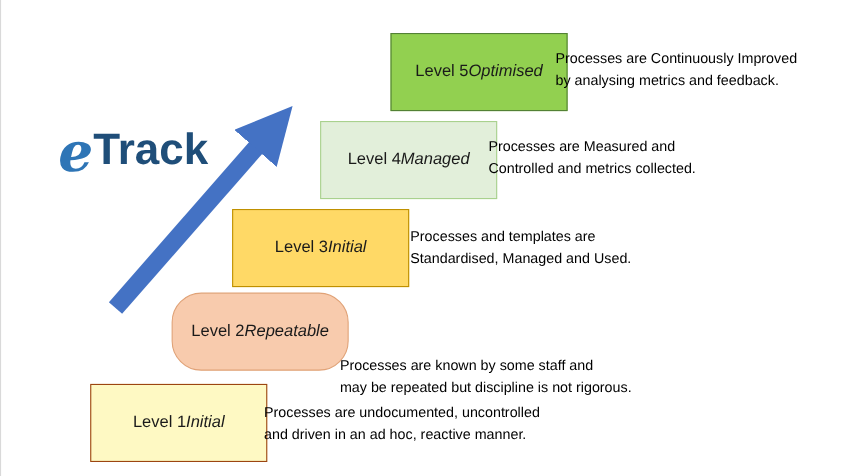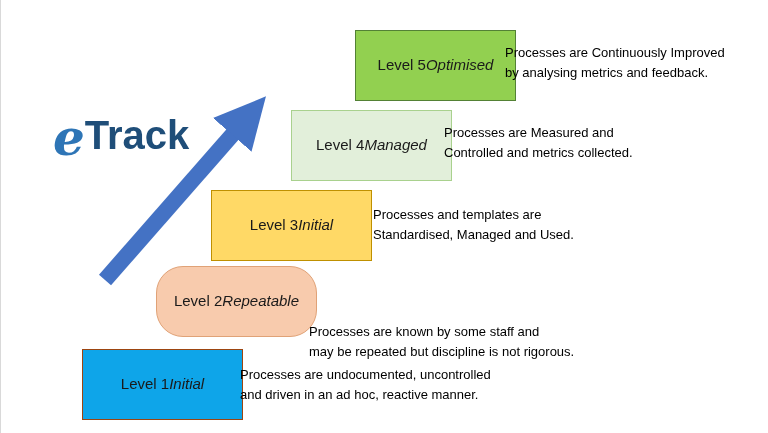--- a/index.html
+++ b/index.html
@@ -76,21 +76,21 @@
     font-size: 15px;
     color: #1a1a1a;
     line-height: 1.1;
     font-style: italic;
   }
 
   .lv5 { left: 354px; top: 30px;  background: #92d050; border-color: #538135; }
   .lv4 { left: 290px; top: 110px; background: #e2efda; border-color: #a9d18e; }
   .lv3 { left: 210px; top: 190px; background: #ffd966; border-color: #bf9000; }
   .lv2 { left: 155px; top: 266px; background: #f8cbad; border-color: #e0a277; border-radius: 27px; }
-  .lv1 { left: 81px;  top: 349px; background: #0ea5e9; border-color: #9c4511; }
+  .lv1 { left: 81px;  top: 349px; background: #fef9c3; border-color: #9c4511; }
 
   
   .level-desc {
     position: absolute;
     font-size: 13px;
     color: #000000;
     line-height: 1.5;
     white-space: nowrap;
   }
   .d5 { left: 504px; top: 43px; }

